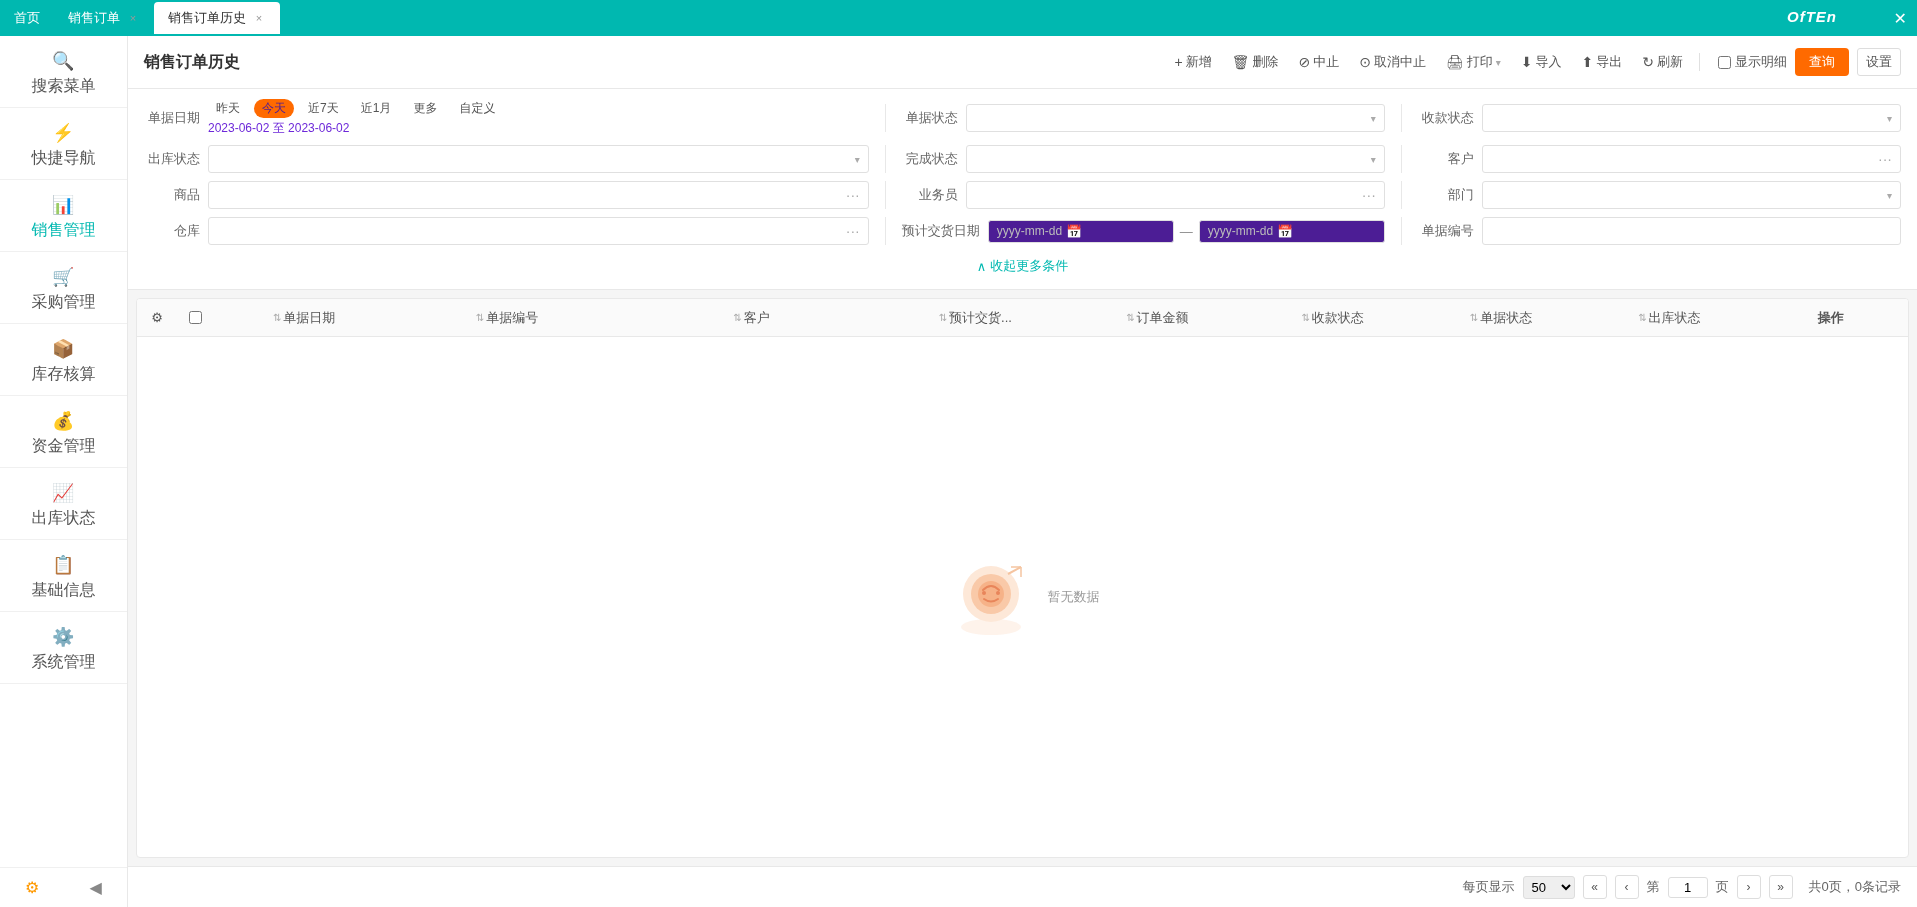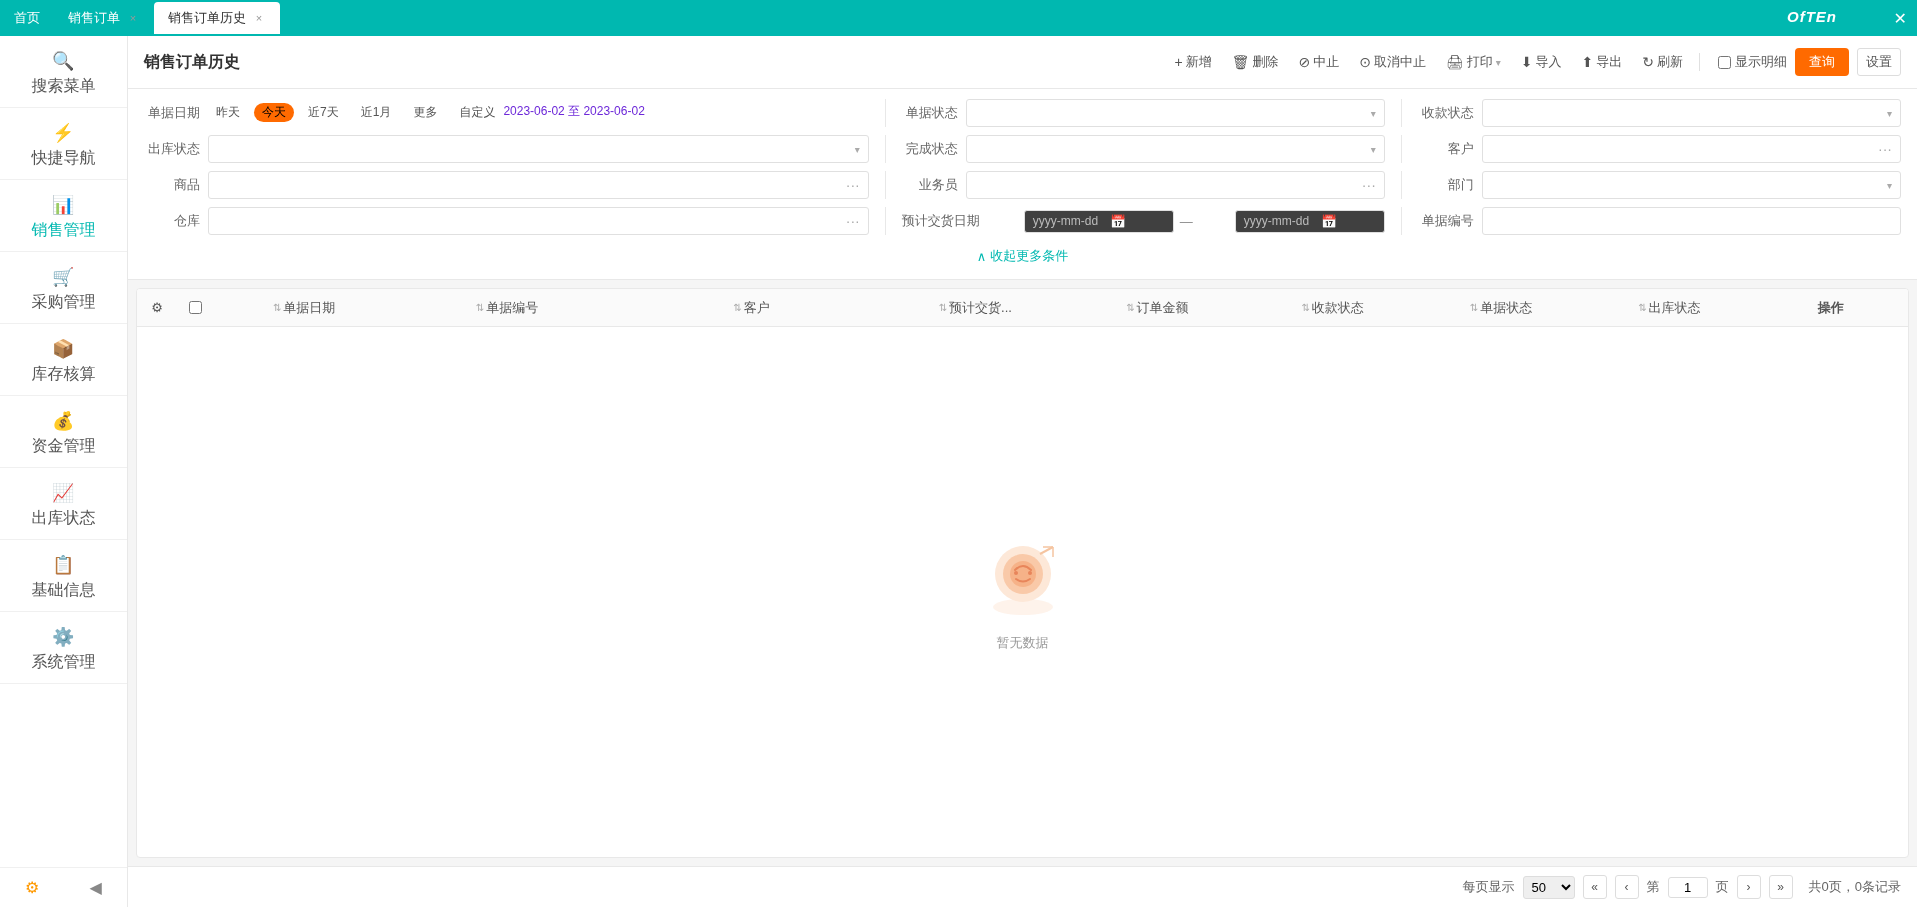--- a/index.html
+++ b/index.html
@@ -220,37 +220,38 @@
     .filter-control-arrow {
       color: #aaa;
       font-size: 10px;
     }
     .filter-control-dots {
       color: #aaa;
       font-size: 14px;
     }
     .date-filter {
       display: flex;
+      flex-direction: column;
     }
     .date-filter-tags {
       display: flex;
       align-items: center;
       gap: 6px;
       margin-bottom: 2px;
     }
     .date-tag {
       padding: 1px 8px;
       border-radius: 10px;
       cursor: pointer;
       color: #555;
       font-size: 12px;
     }
     .date-tag.active {
       background: #ff6a00;
-      color: #000000;
+      color: #4c1d95;
     }
     .date-range-text {
       font-size: 12px;
       color: #6d28d9;
     }
     .collapse-bar {
       text-align: center;
       padding: 4px 0;
       color: #00b8b0;
       cursor: pointer;
@@ -300,21 +301,20 @@
     .th.amount { flex: 1.2; }
     .th.status { flex: 1.1; }
     .th.status2 { flex: 1.1; }
     .th.out { flex: 1.1; }
     .th.ops { flex: 1; font-weight: bold; }
 
     
     .empty-state {
       flex: 1;
       display: flex;
-      flex-direction: column;
       align-items: center;
       justify-content: center;
       gap: 12px;
     }
     .empty-icon {
       width: 90px;
       height: 90px;
     }
     .empty-text {
       color: #999;
@@ -369,24 +369,23 @@
       align-items: center;
       flex: 1;
       gap: 6px;
     }
     .date-input-box {
       display: flex;
       align-items: center;
       border: 1px solid #e0e0e0;
       border-radius: 3px;
       padding: 3px 8px;
-      background: #404040;
-      gap: 12px;
-      flex: 1;
-      margin-left: 36px;
+      background: #4c1d95;
+      gap: 4px;
+      flex: 1;
     }
     .date-input-placeholder { color: #bbb; font-size: 12px; }
     .date-cal-icon { color: #aaa; font-size: 13px; }
     .date-dash { color: #888; }
   </style>
 </head>
 <body>
 
 <div class="top-bar" style="position:relative;">
   <div class="tab-item home">

